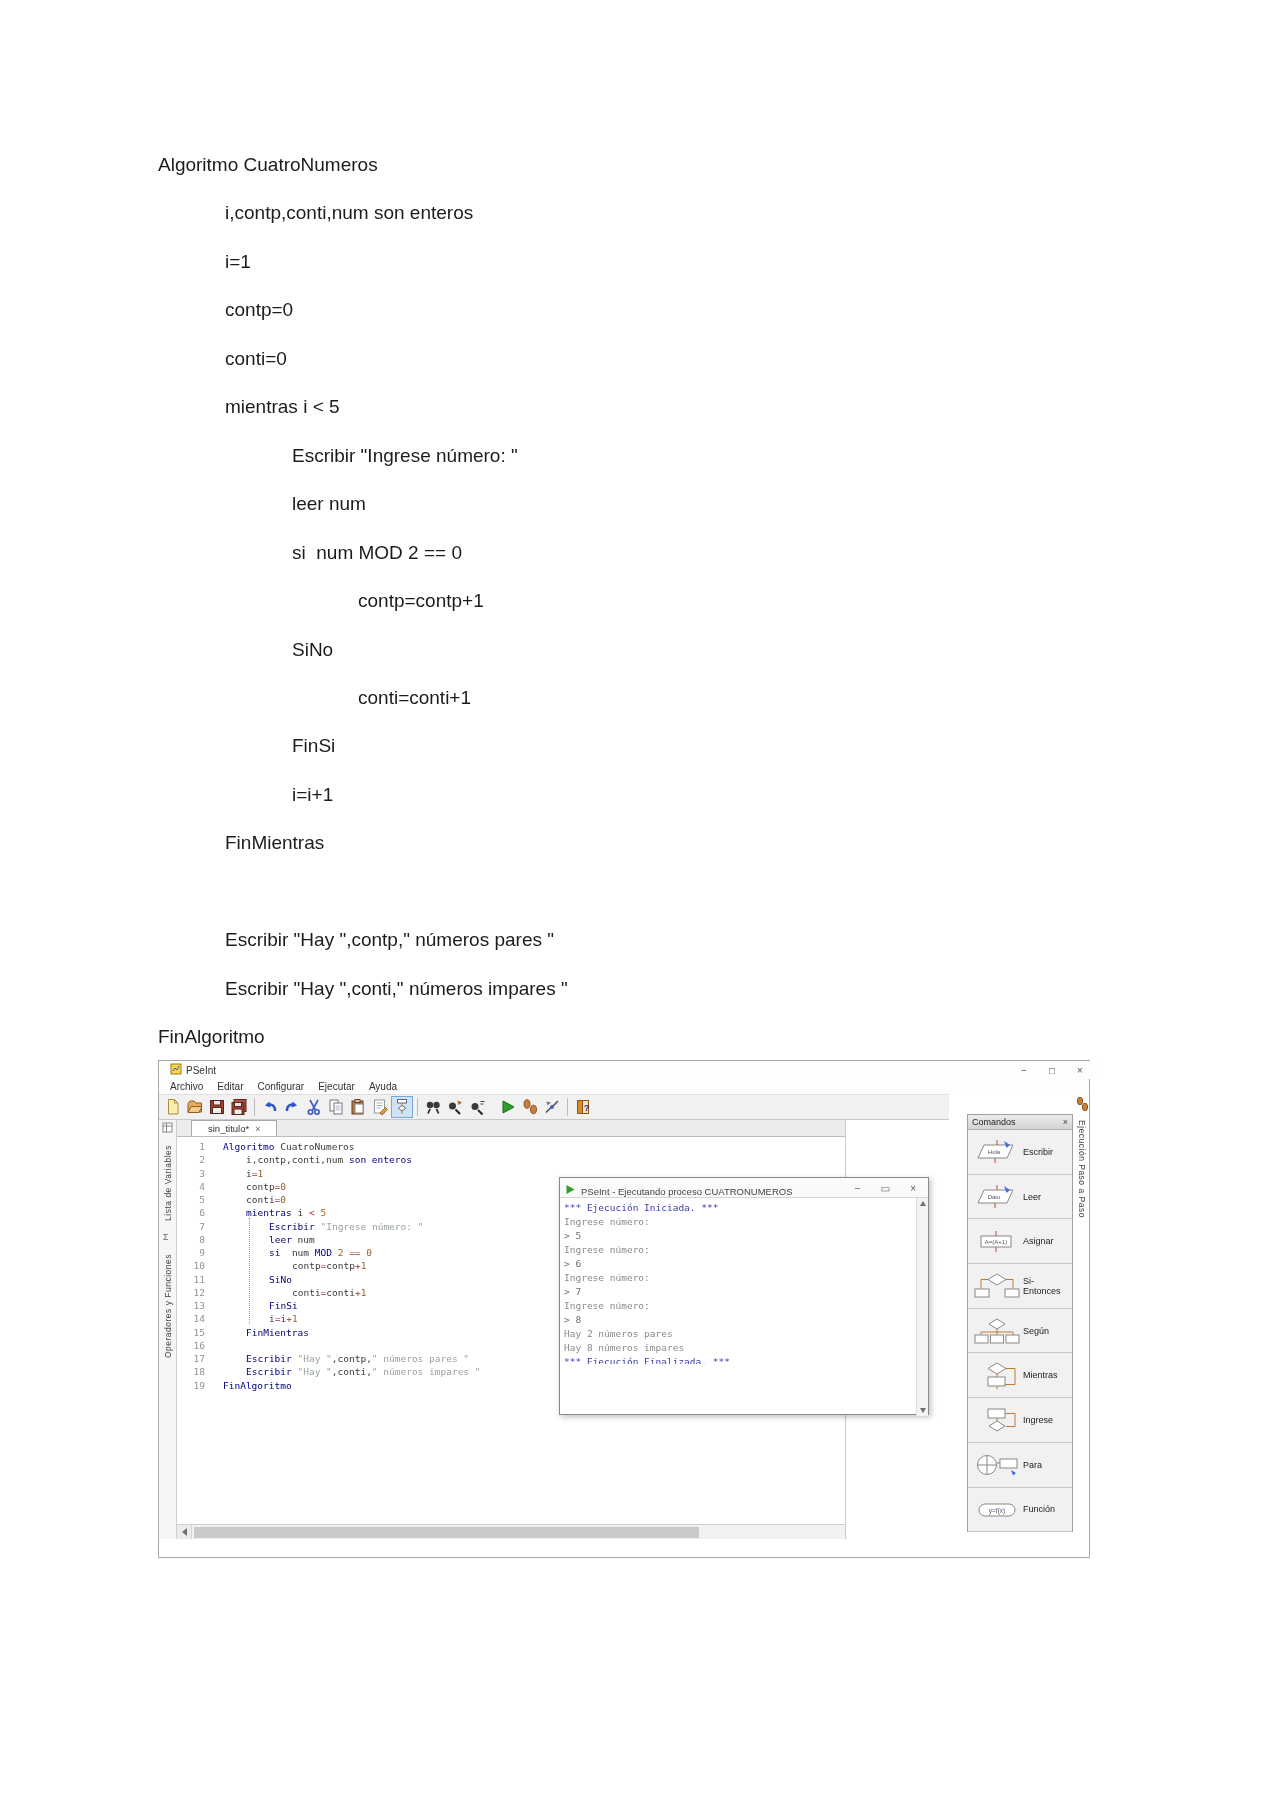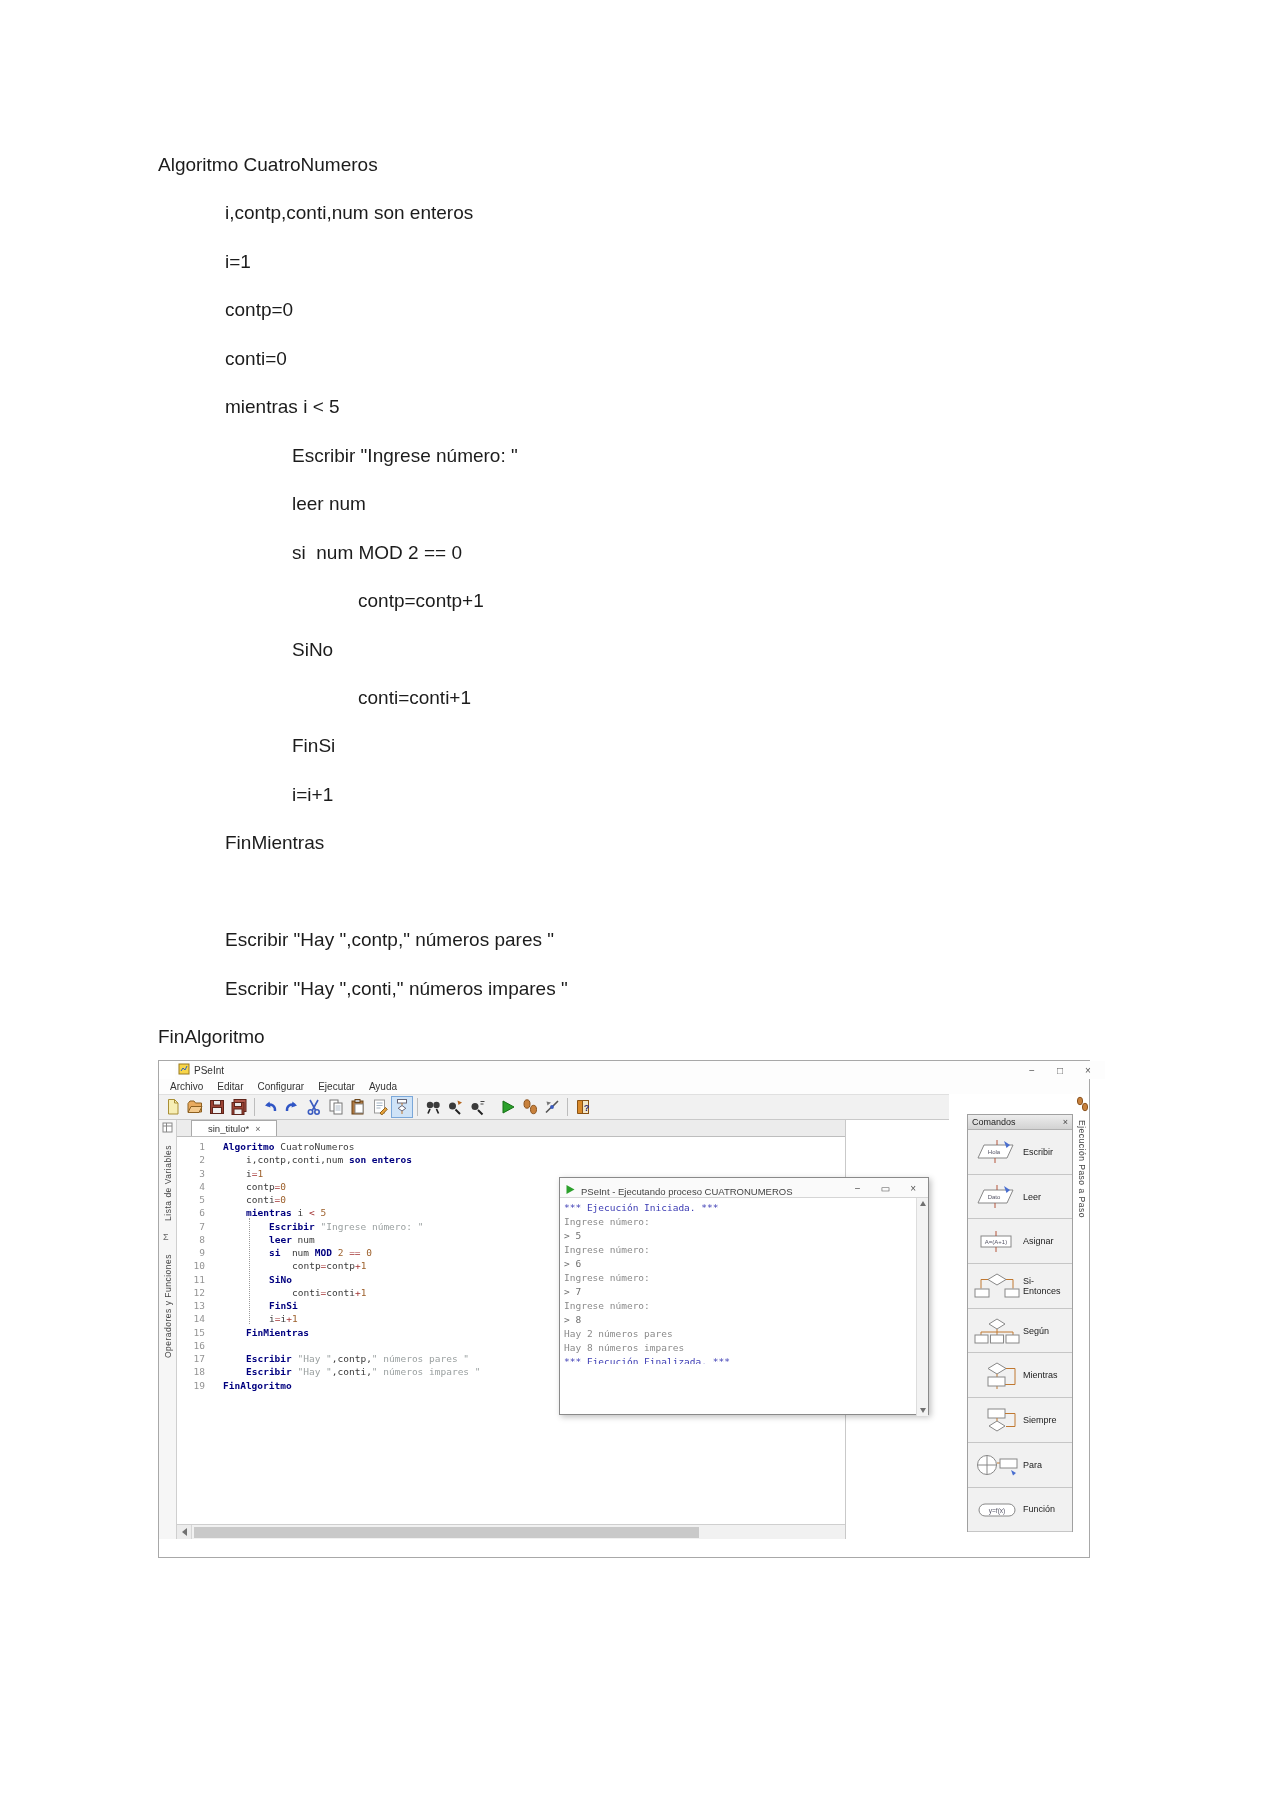--- a/index.html
+++ b/index.html
@@ -4,21 +4,21 @@
 <style>
   html,body{margin:0;padding:0;background:#fff;}
   *{box-sizing:border-box;}
   .page{position:relative;width:1280px;height:1573px;background:#fff;overflow:hidden;
         font-family:"Liberation Sans",sans-serif;}
   
   .doc-line{position:absolute;font-size:19px;color:#1c1c1c;line-height:24px;white-space:pre;}
   
   .win{position:absolute;left:158px;top:1060px;width:932px;height:498px;
        border:1px solid #a8a8a8;background:#fff;font-size:10.5px;color:#222;}
-  .titlebar{position:absolute;left:16px;top:0;width:100%;height:18px;background:#fdfdfd;
+  .titlebar{position:absolute;left:8px;top:0;width:100%;height:18px;background:#fdfdfd;
             display:flex;align-items:center;padding-left:3px;}
   .titlebar .ttl{margin-left:4px;font-size:10px;color:#333;}
   .win-controls{position:absolute;right:10px;top:0;height:18px;display:flex;align-items:center;gap:14px;}
   .win-controls span{font-size:10px;color:#555;width:14px;text-align:center;cursor:default;}
   .menubar{position:absolute;left:0;top:18px;width:100%;height:15px;background:#fdfdfd;
            display:flex;align-items:center;padding-left:4px;}
   .menu-item{font-size:10px;color:#333;padding:0 7px;}
   .toolbar{position:absolute;left:0;top:33px;width:790px;height:26px;background:#f1f1f1;
            border-top:1px solid #e0e0e0;border-bottom:1px solid #c9c9c9;
            display:flex;align-items:center;padding-left:3px;}
@@ -37,21 +37,21 @@
   .tabbar{position:absolute;left:0;top:0;width:100%;height:17px;background:#ececec;
           border-bottom:1px solid #bdbdbd;display:flex;align-items:flex-end;}
   .tab{height:16px;background:#fff;border:1px solid #a9a9a9;border-bottom:none;margin-left:14px;
        display:flex;align-items:center;gap:6px;padding:0 16px;font-size:9.5px;color:#333;}
   .tab-close{color:#666;font-size:9px;}
   .code{position:absolute;left:0;top:17px;right:0;bottom:15px;overflow:hidden;padding-top:3px;
         font-family:"DejaVu Sans Mono",monospace;font-size:9.5px;}
   .crow{display:flex;line-height:13.25px;height:13.25px;white-space:pre;}
   .gut{width:36px;padding-right:8px;text-align:right;color:#949494;flex:none;}
   .ctext{white-space:pre;}
-  .kw{color:#00007f;font-weight:bold;}
+  .kw{color:#00007f;font-weight:normal;}
   .id{color:#3a3a3a;}
   .op{color:#a33434;}
   .num{color:#9c5f2a;}
   .str{color:#9aa0a0;}
   .indent-guide{position:absolute;left:72px;top:98px;height:106px;border-left:1px dotted #9a9a9a;}
   .hscroll{position:absolute;left:0;bottom:0;width:100%;height:15px;background:#f1f1f1;
            border-top:1px solid #cfcfcf;display:flex;align-items:center;}
   .harrow{width:15px;height:14px;display:flex;align-items:center;justify-content:center;background:#ececec;border-right:1px solid #d5d5d5;}
   .tri-left{width:0;height:0;border-top:4px solid transparent;border-bottom:4px solid transparent;border-right:5px solid #707070;}
   .hthumb{width:505px;height:11px;background:#c9c9c9;margin-left:2px;}
@@ -402,21 +402,21 @@
             <span class="cmd-label">Mientras</span>
           </div>
           <div class="cmd-item">
             <span class="cmd-ic">
               <svg width="48" height="28" viewBox="0 0 48 28">
                 <rect x="15" y="3" width="17" height="9" fill="#fff" stroke="#888"></rect>
                 <path d="M24 12v3M32 7.5h10v13h-9" fill="none" stroke="#c07830"></path>
                 <path d="M24 15l8 5-8 5-8-5z" fill="#fff" stroke="#888"></path>
               </svg>
             </span>
-            <span class="cmd-label">Siempre</span>
+            <span class="cmd-label">Ingrese</span>
           </div>
           <div class="cmd-item">
             <span class="cmd-ic">
               <svg width="48" height="28" viewBox="0 0 48 28">
                 <circle cx="14" cy="14" r="9.5" fill="#fff" stroke="#888"></circle>
                 <path d="M4.5 14h19M14 4.5v19" stroke="#888"></path>
                 <path d="M24 12h3" stroke="#c07830"></path>
                 <rect x="27" y="8" width="17" height="9" fill="#fff" stroke="#888"></rect>
                 <path d="M38 19l5 3-3 2.5z" fill="#4a6fd0"></path>
               </svg>

